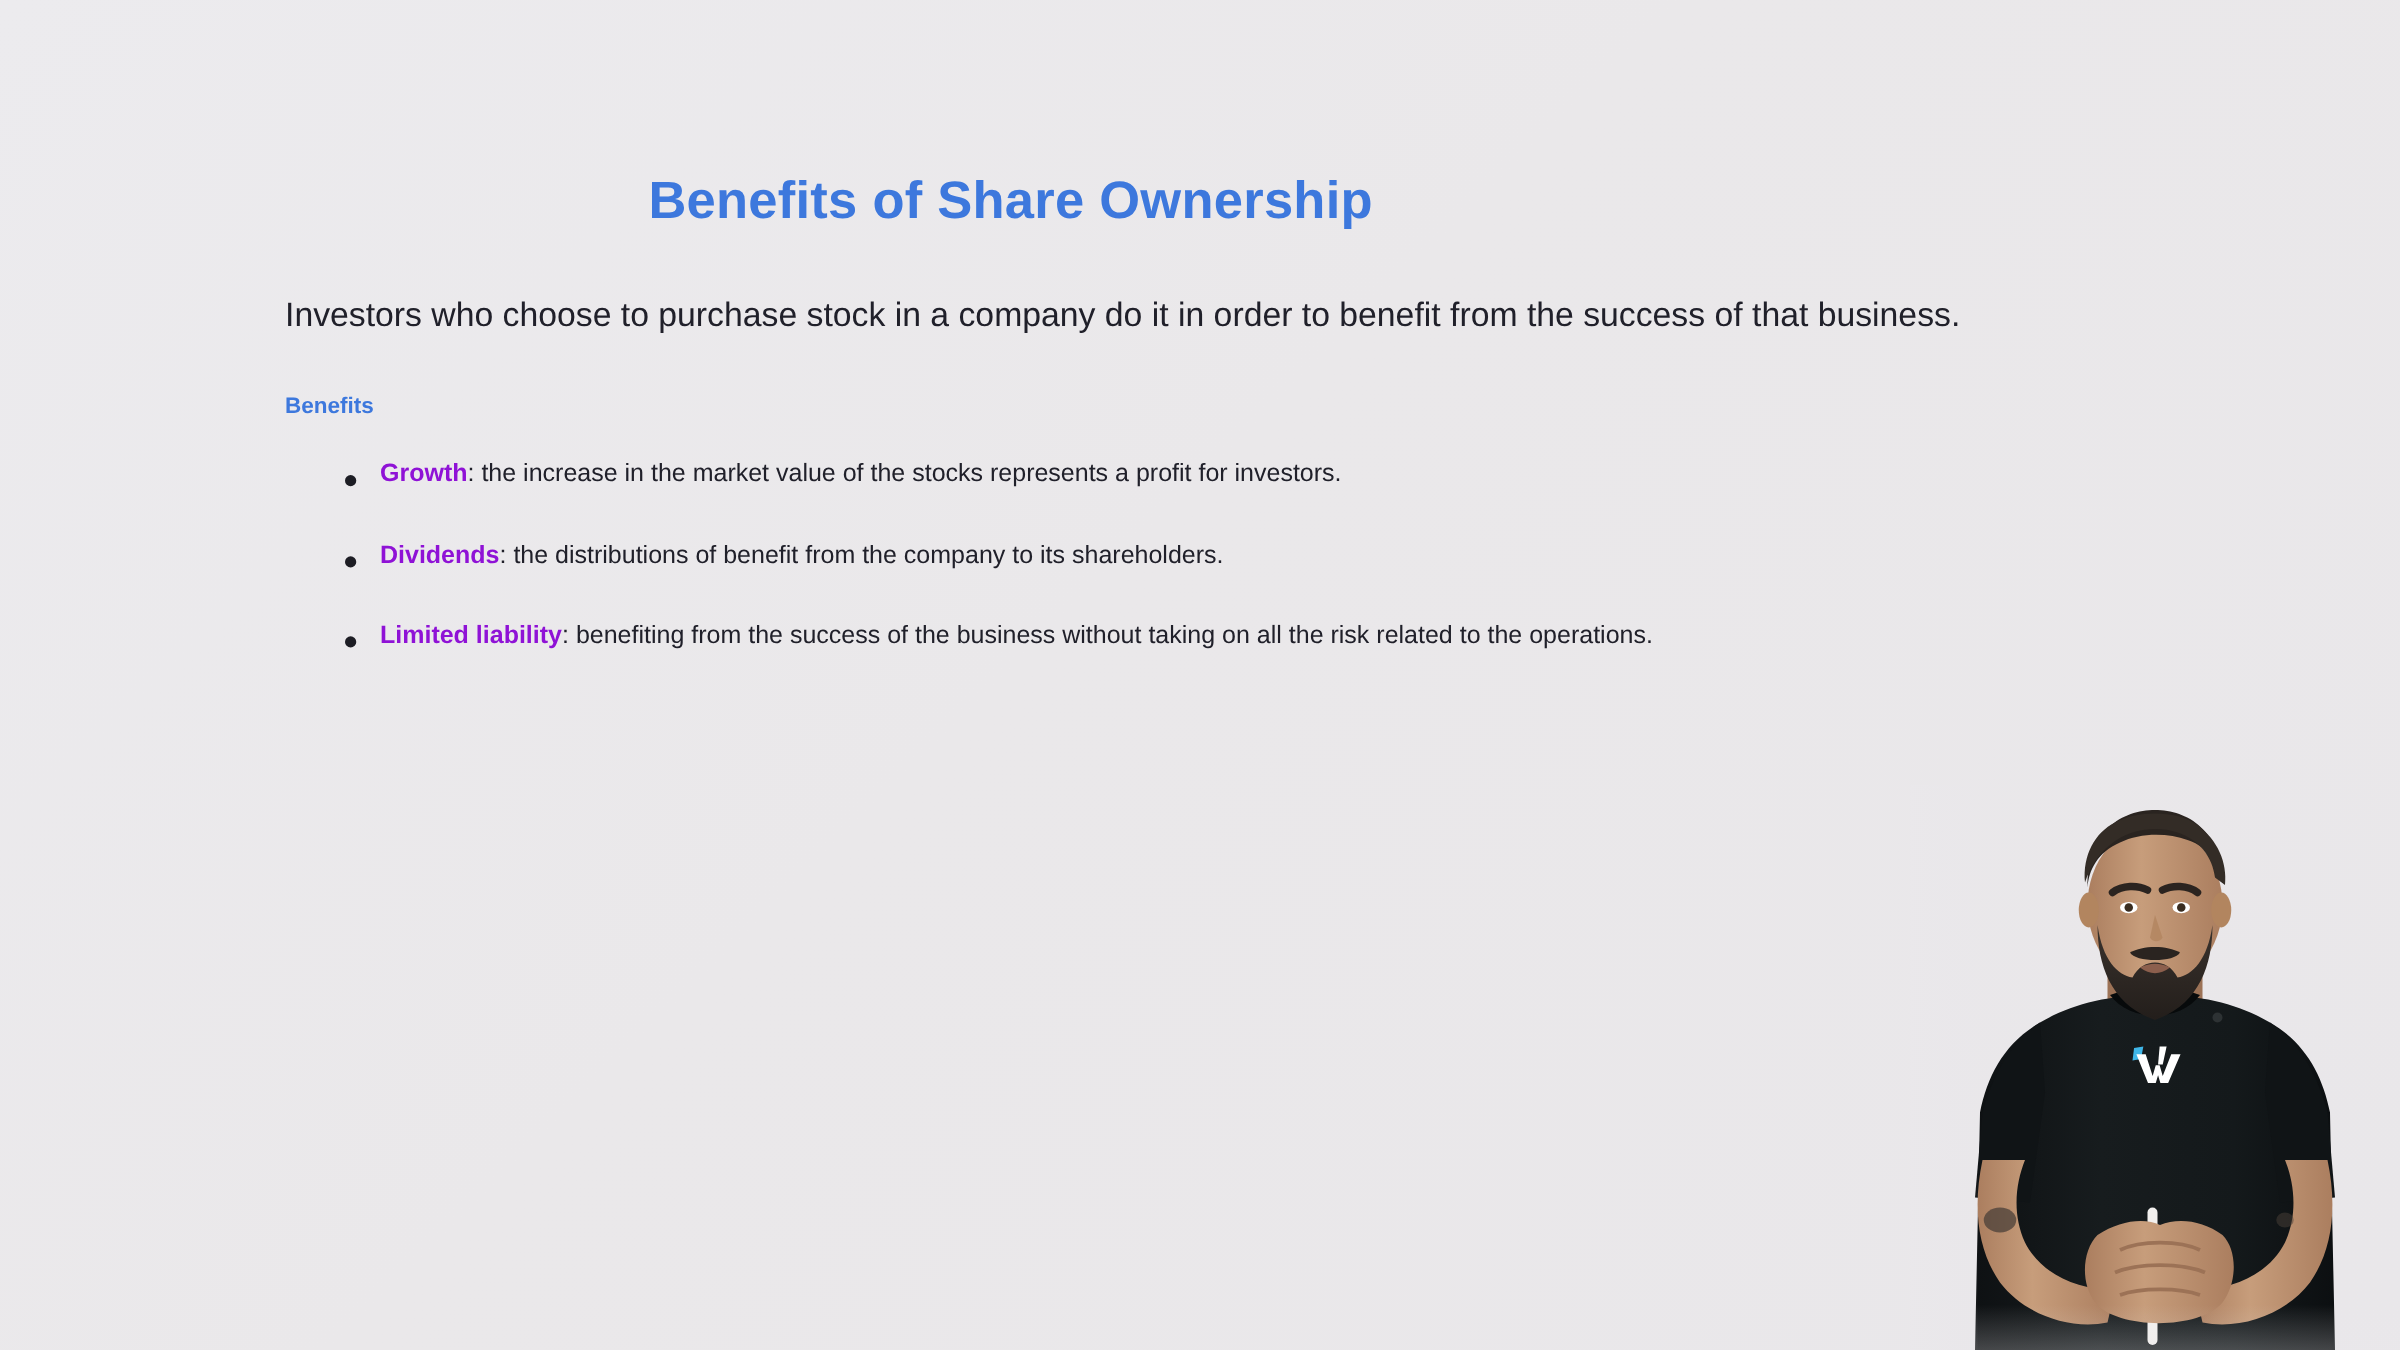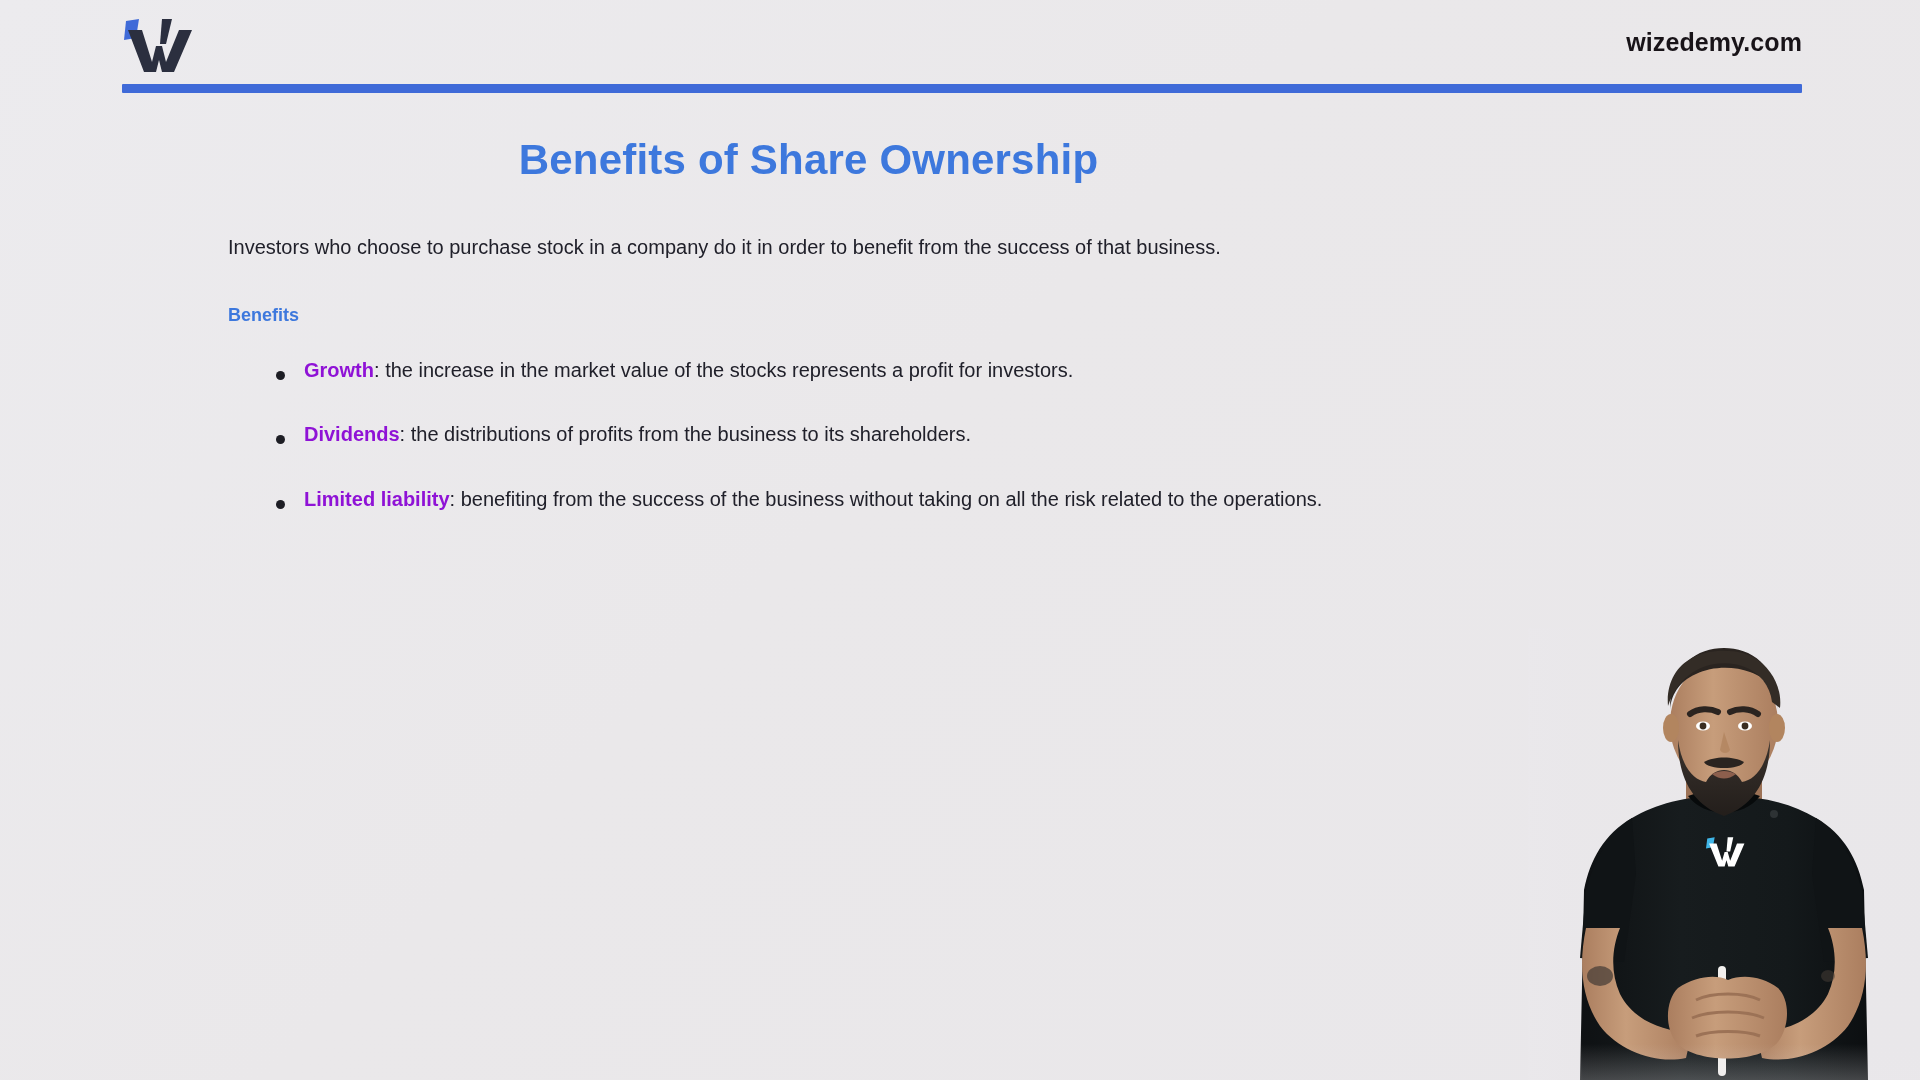--- a/index.html
+++ b/index.html
@@ -77,21 +77,21 @@
     margin-top: 40px;
     font-size: 42px;
     font-weight: 700;
     color: #3d78dd;
     letter-spacing: 0.2px;
   }
 
   .intro {
     margin: 50px 0 0 228px;
     width: 1530px;
-    font-size: 20px;
+    font-size: 27px;
     line-height: 1.35;
     color: #20202a;
     font-weight: 400;
   }
 
   .section-head {
     margin: 44px 0 0 228px;
     font-size: 18px;
     font-weight: 700;
     color: #3d78dd;
@@ -148,53 +148,37 @@
     pointer-events: none;
     background: linear-gradient(to right, rgba(234,232,235,0.85) 0%, rgba(234,232,235,0) 14%),
                 linear-gradient(to top, rgba(234,232,235,0.25) 0%, rgba(234,232,235,0) 8%);
   }
 </style>
 </head>
 <body>
 
 <div class="slide">
 
-  <div class="header">
-
-    <div class="logo-mark">
-      <svg viewBox="0 0 82 58" width="82" height="58" aria-hidden="true">
-
-        <path d="M4 5 L17 3 L14 22 L2 24 Z" fill="#3f6ad8"></path>
-
-        <path d="M6 14 L20 14 L30 46 L34 30 L40 30 L44 46 L57 14 L70 14 L52 56 L40 56 L37 44 L34 56 L22 56 Z" fill="#2b2f3f"></path>
-        <path d="M40 3 L50 3 L44 28 L38 28 Z" fill="#2b2f3f"></path>
-      </svg>
-    </div>
-
-    <div class="brand-url">wizedemy.com</div>
-
-    <div class="header-rule"></div>
-  </div>
 
   <div class="content">
 
     <h1 class="slide-title">Benefits of Share Ownership</h1>
 
     <p class="intro">Investors who choose to purchase stock in a company do it in order to benefit from the success of that business.</p>
 
     <h2 class="section-head">Benefits</h2>
 
     <ul class="bullets">
 
       <li class="bullet">
         <span class="term">Growth</span><span>: </span><span>the increase in the market value of the stocks represents a profit for investors.</span>
       </li>
 
       <li class="bullet">
-        <span class="term">Dividends</span><span>: </span><span>the distributions of profits from the business to its shareholders.</span>
+        <span class="term">Dividends</span><span>: </span><span>the distributions of benefit from the company to its shareholders.</span>
       </li>
 
       <li class="bullet">
         <span class="term">Limited liability</span><span>: </span><span>benefiting from the success of the business without taking on all the risk related to the operations.</span>
       </li>
 
     </ul>
   </div>
 
   <div class="presenter">

